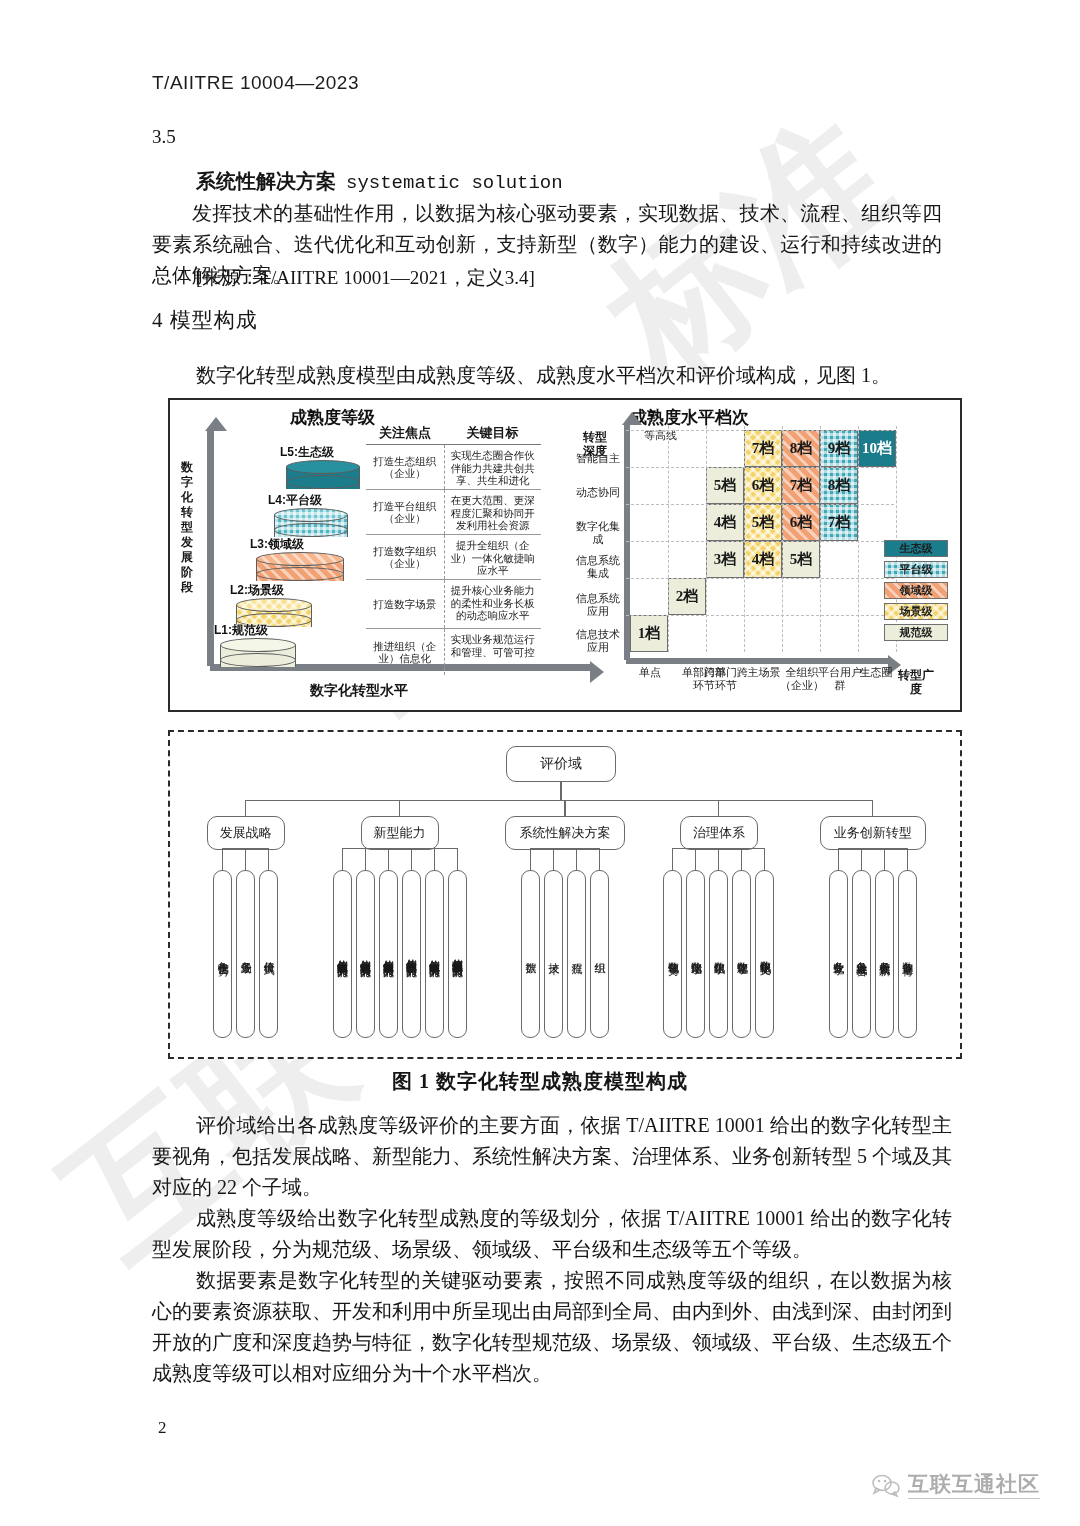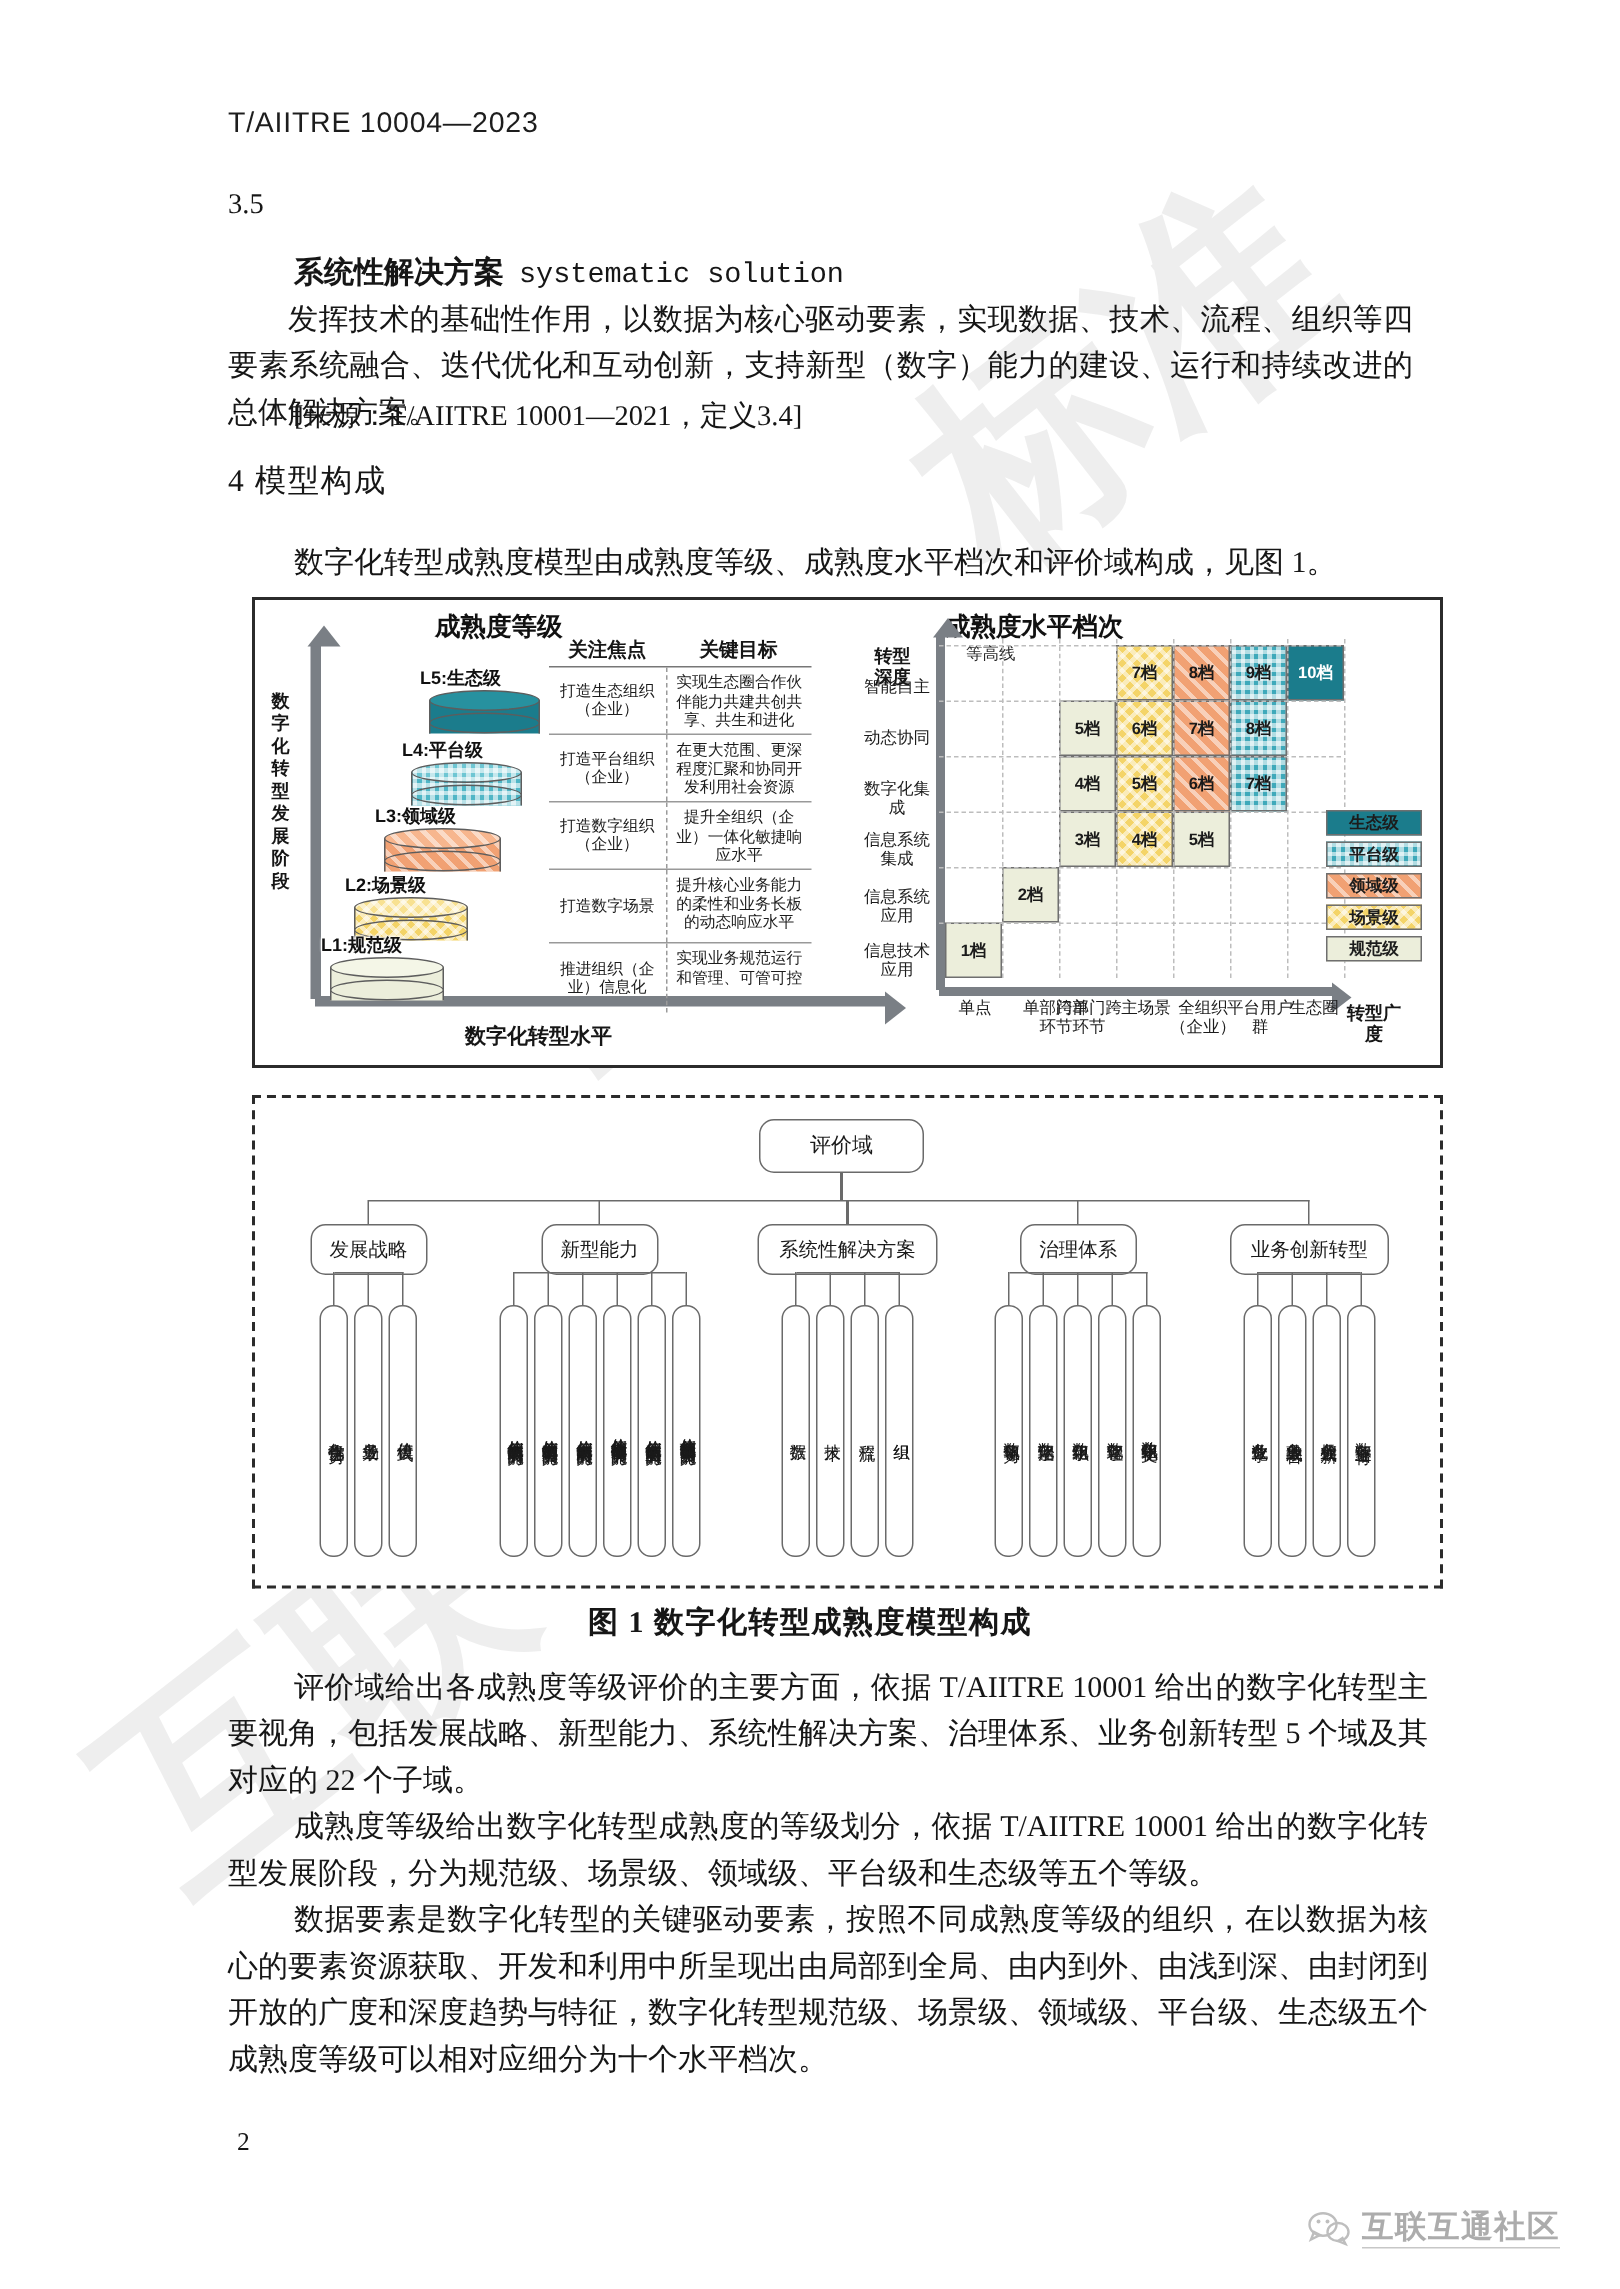--- a/index.html
+++ b/index.html
@@ -202,22 +202,22 @@
     border-left:13px solid #7a7f85;
   }
   .contour{
     position:absolute;left:70px;top:28px;
     font-size:11px;font-family:"Liberation Sans",sans-serif;color:#2a2a2a;
   }
   .cell{
     position:absolute;box-sizing:border-box;
     border:1px solid #6f6f6f;
     display:flex;align-items:center;justify-content:center;
-    font-size:11px;font-weight:700;color:#1a1a1a;
-    font-family:Liberation Sans, sans-serif;
+    font-size:15px;font-weight:700;color:#1a1a1a;
+    font-family:Liberation Serif, serif;
   }
   .c-cream{background:#eceedb;}
   .c-eco{background:#1b7c8c;color:#fff;}
   .hatch-y{
     background-image:
       repeating-linear-gradient(45deg,rgba(255,255,255,.55) 0 3px,transparent 3px 7px),
       repeating-linear-gradient(-45deg,rgba(255,255,255,.55) 0 3px,transparent 3px 7px);
     background-color:#f4d468;
   }
   .hatch-o{
@@ -301,21 +301,21 @@
       <div class="body" style="background:#1b7c8c;"></div>
       <div class="bot" style="background:#1b7c8c;"></div>
       <div class="top" style="background:#27919f;"></div>
     </div>
     <div class="cyl" id="cyl4" style="left:104px;top:108px;width:74px;height:30px;">
       <div class="lbl">L4:平台级</div>
       <div class="body check-p" style="background-color:#4fb6c6;"></div>
       <div class="bot check-p" style="background-color:#4fb6c6;"></div>
       <div class="top check-p" style="background-color:#6ec6d3;"></div>
     </div>
-    <div class="cyl" id="cyl3" style="left:86px;top:152px;width:78px;height:32px;">
+    <div class="cyl" id="cyl3" style="left:86px;top:152px;width:88px;height:32px;">
       <div class="lbl">L3:领域级</div>
       <div class="body hatch-o" style="background-color:#f1a173;"></div>
       <div class="bot hatch-o" style="background-color:#f1a173;"></div>
       <div class="top hatch-o" style="background-color:#f7b68e;"></div>
     </div>
     <div class="cyl" id="cyl2" style="left:66px;top:198px;width:76px;height:30px;">
       <div class="lbl">L2:场景级</div>
       <div class="body hatch-y" style="background-color:#f4d468;"></div>
       <div class="bot hatch-y" style="background-color:#f4d468;"></div>
       <div class="top hatch-y" style="background-color:#f8e191;"></div>

